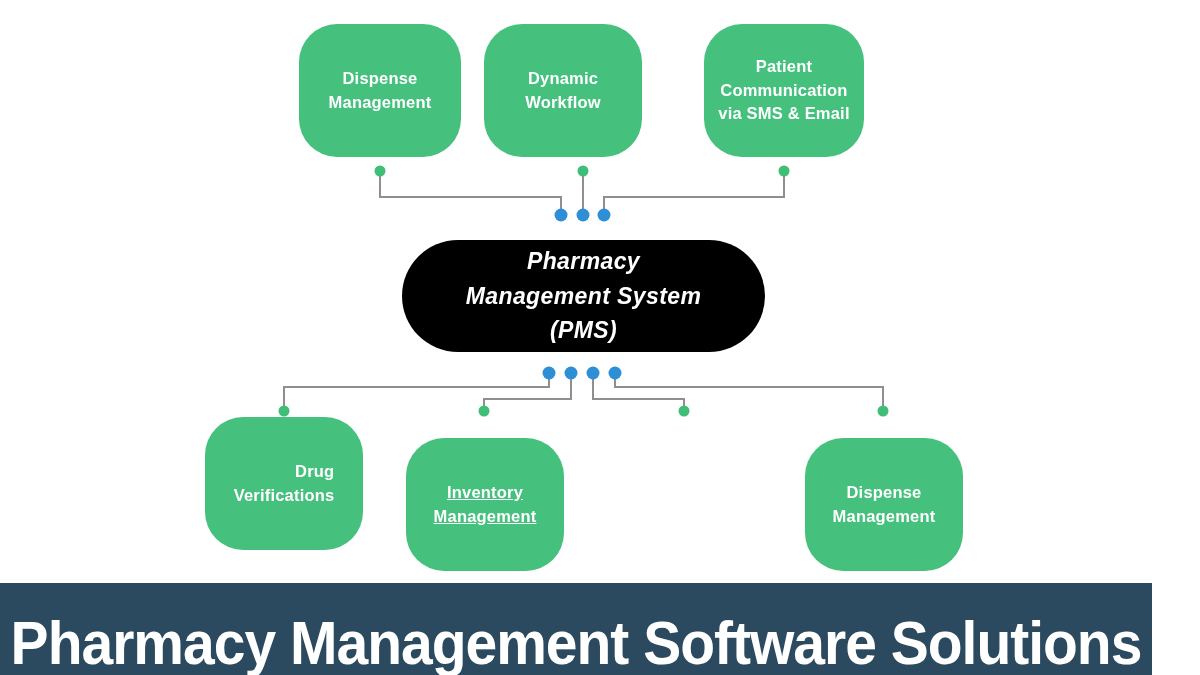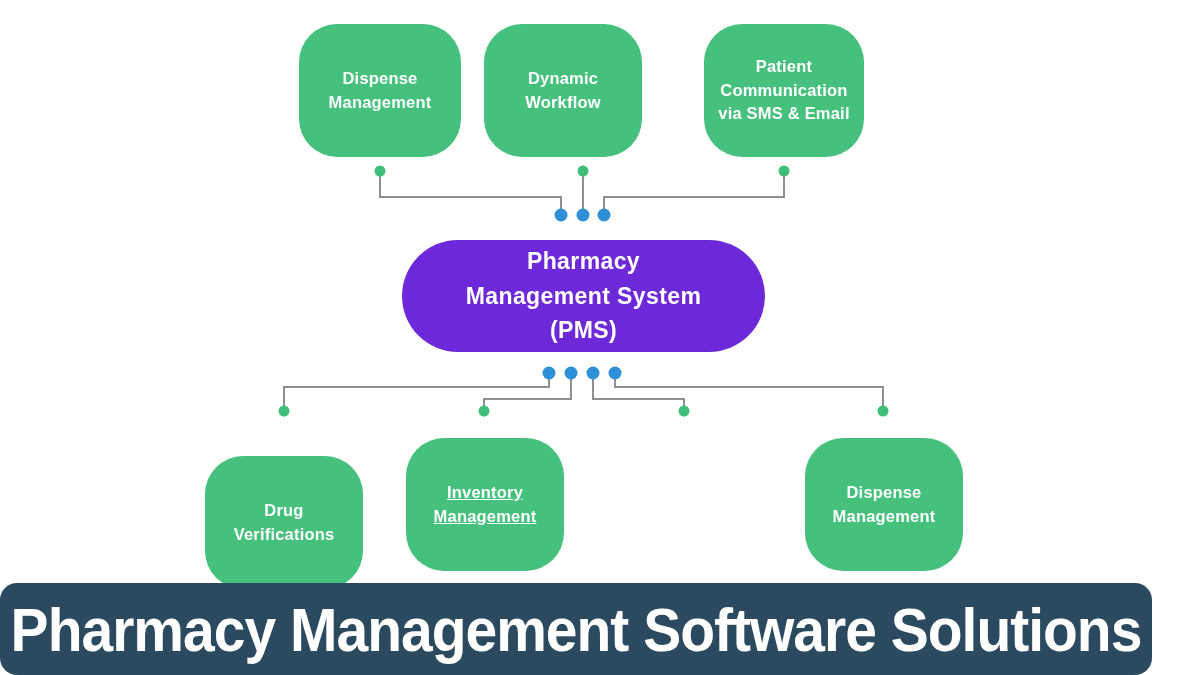--- a/index.html
+++ b/index.html
@@ -34,51 +34,51 @@
   .node-green {
     background: #45c17d;
     border-radius: 38px;
     width: 158px;
     height: 133px;
     font-size: 16.5px;
     line-height: 1.45;
   }
 
   .node-center {
-    background: #6d28d9;
+    background: #000000;
     border-radius: 56px;
     left: 402px; top: 240px;
     width: 363px; height: 112px;
     font-size: 23px;
     line-height: 1.5;
     letter-spacing: 0.4px;
+    font-style: italic;
   }
 
   .node-label { white-space: pre-line; }
 
   
   .t1 { left: 299px; top: 24px; width: 162px; }
   .t2 { left: 484px; top: 24px; }
   .t3 { left: 704px; top: 24px; width: 160px; }
 
   
-  .d1 { left: 205px; top: 456px; }
+  .d1 { left: 205px; top: 417px; text-align: right; }
   .d2 { left: 406px; top: 438px; text-decoration: underline; }
   .d3 { left: 606px; top: 438px; }
   .d4 { left: 805px; top: 438px; }
 
   .banner {
     position: absolute;
     left: 0; bottom: 0;
     width: 1152px; height: 92px;
     background: #2c4a5f;
     display: flex;
-    align-items: center;
+    align-items: flex-end;
     justify-content: center;
-    border-radius: 17px;
   }
   .banner-title {
     color: #ffffff;
     font-weight: 700;
     font-size: 57px;
     letter-spacing: -1px;
     white-space: nowrap;
     transform: scaleY(1.08);
   }
 </style>

